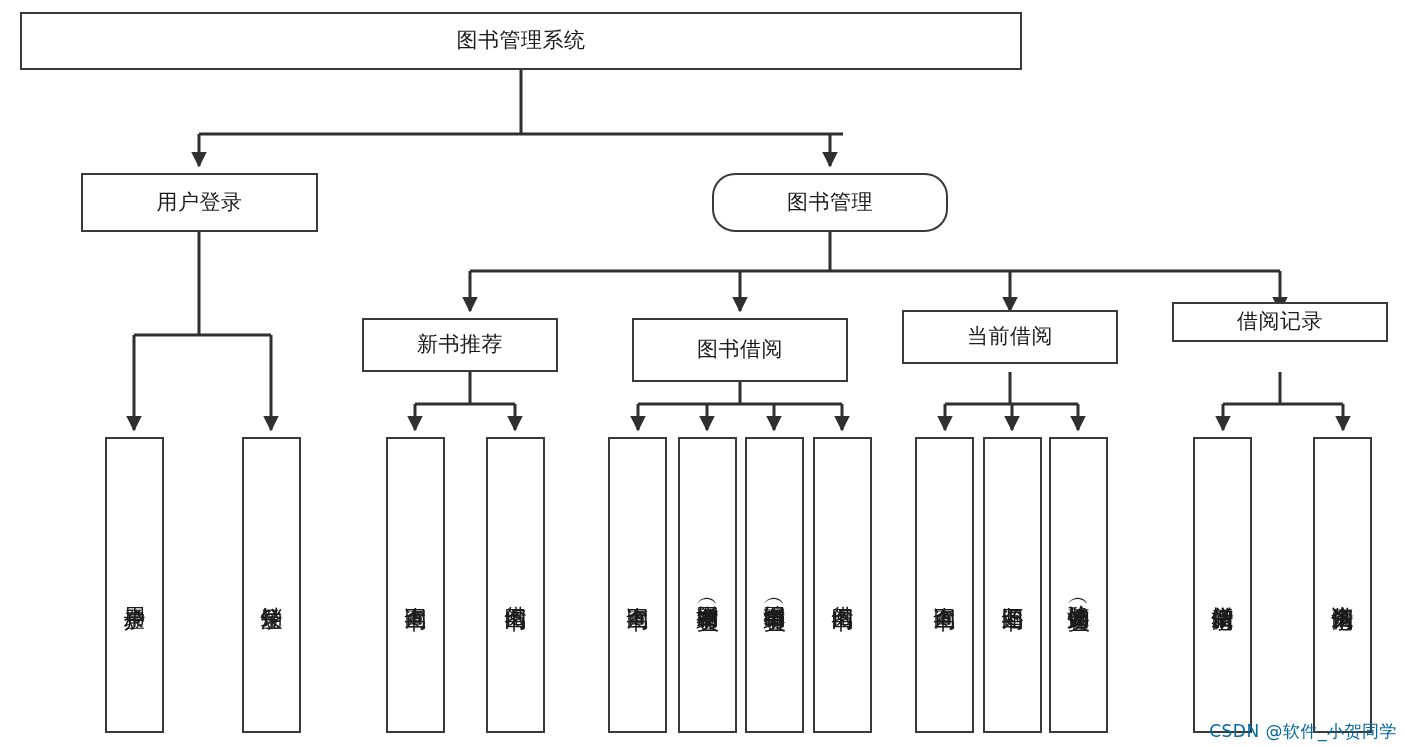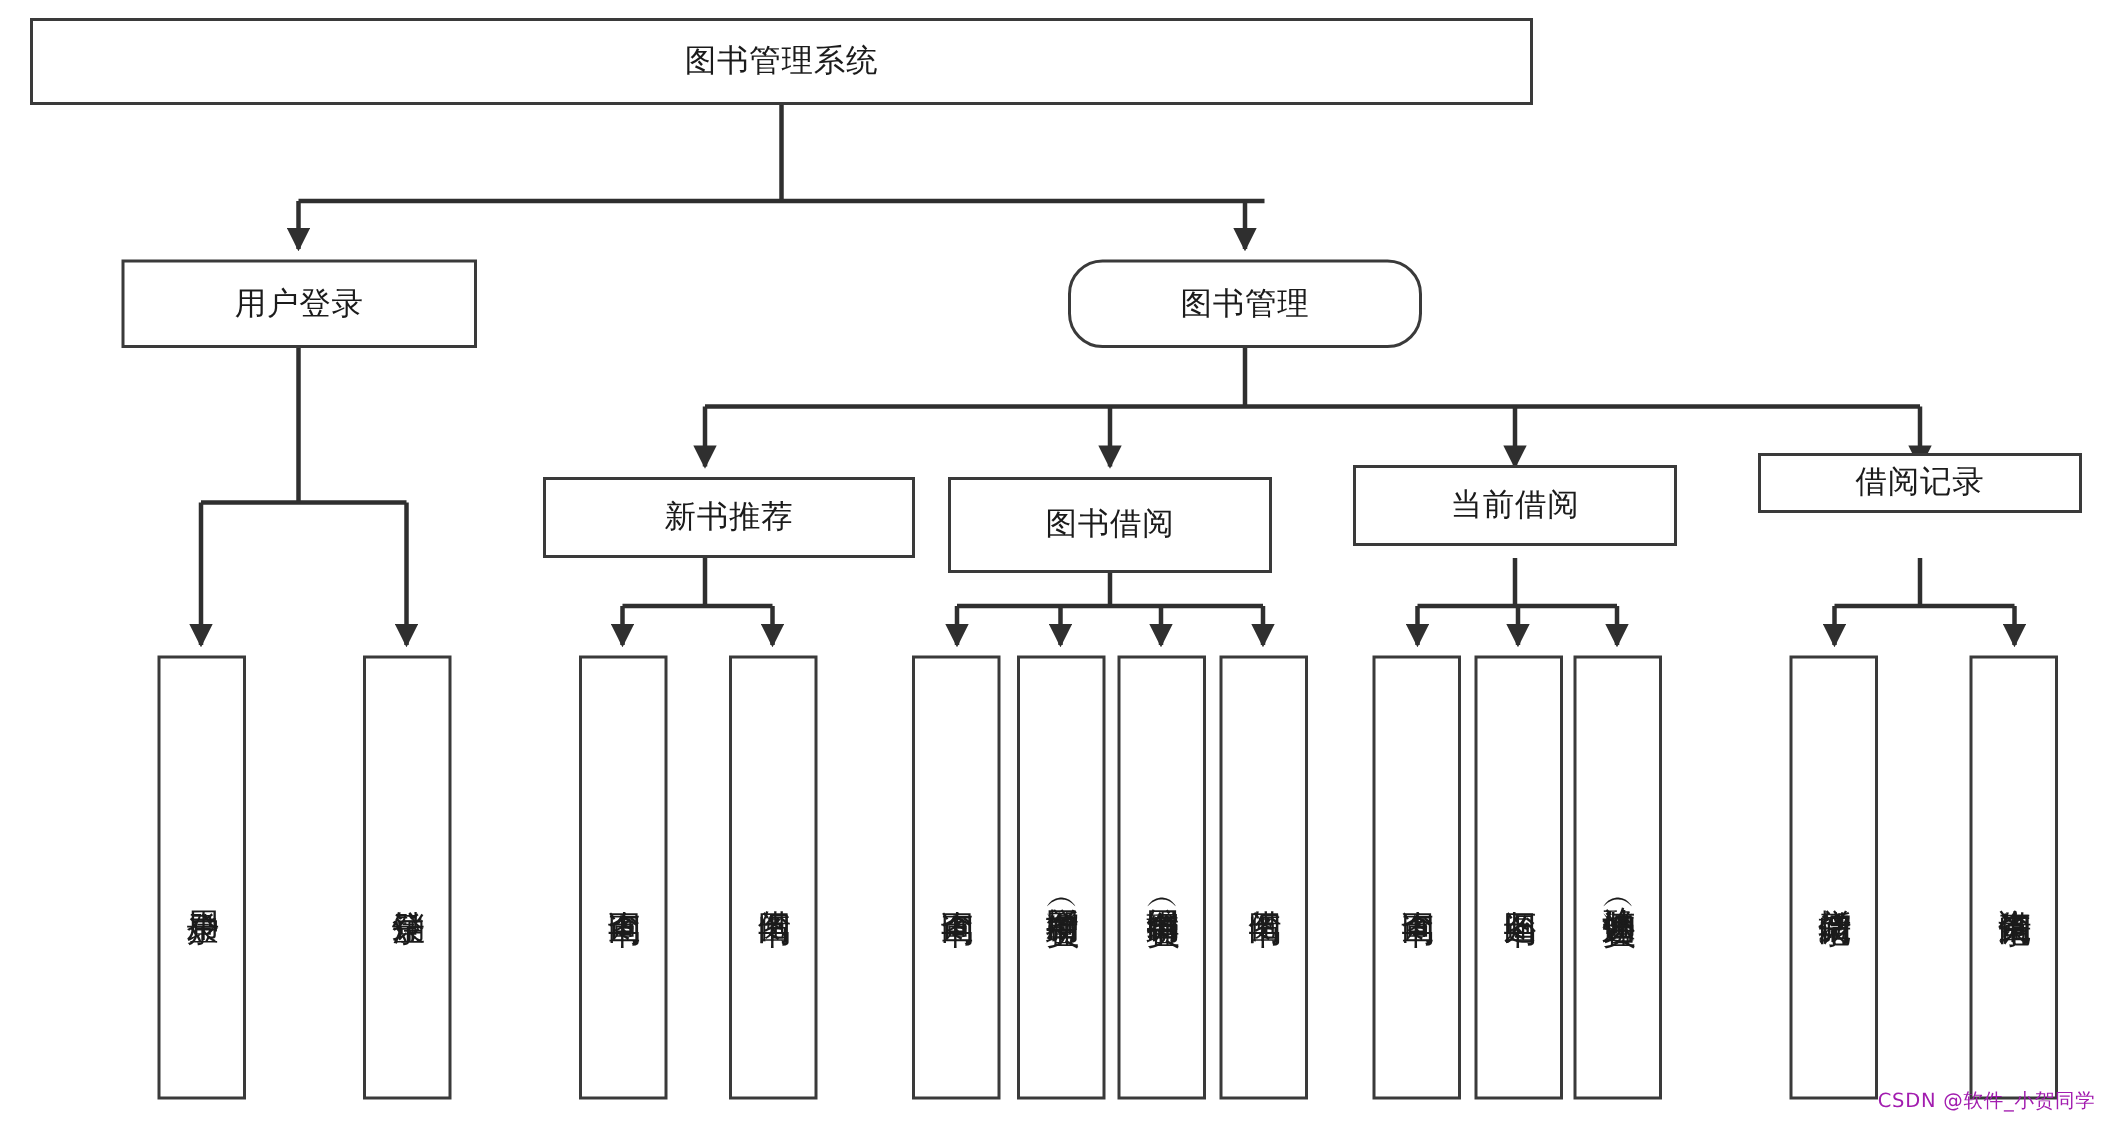--- a/index.html
+++ b/index.html
@@ -62,22 +62,22 @@
   .node.vert.mid .label {
     margin-top: 78px;
   }
   .node.vert.tall .label {
     margin-top: 4px;
   }
   #watermark {
     position: absolute;
     right: 8px;
     bottom: 4px;
-    font-size: 13px;
-    color: #a21caf;
+    font-size: 17px;
+    color: #0369a1;
     letter-spacing: 0.5px;
     z-index: 3;
     white-space: nowrap;
   }
 </style>
 </head>
 <body>
 
 <div id="canvas">
 
@@ -136,21 +136,21 @@
     <span class="label">图书管理系统</span>
   </div>
 
   <div class="node horiz" style="left:81px; top:173px; width:237px; height:59px;">
     <span class="label">用户登录</span>
   </div>
   <div class="node horiz" style="left:712px; top:173px; width:236px; height:59px;border-radius:23px;">
     <span class="label">图书管理</span>
   </div>
 
-  <div class="node horiz" style="left:362px; top:318px; width:248px; height:54px;">
+  <div class="node horiz" style="left:362px; top:318px; width:196px; height:54px;">
     <span class="label">新书推荐</span>
   </div>
   <div class="node horiz" style="left:632px; top:318px; width:216px; height:64px;">
     <span class="label">图书借阅</span>
   </div>
   <div class="node horiz" style="left:902px; top:310px; width:216px; height:54px;">
     <span class="label">当前借阅</span>
   </div>
   <div class="node horiz" style="left:1172px; top:302px; width:216px; height:40px;">
     <span class="label">借阅记录</span>

